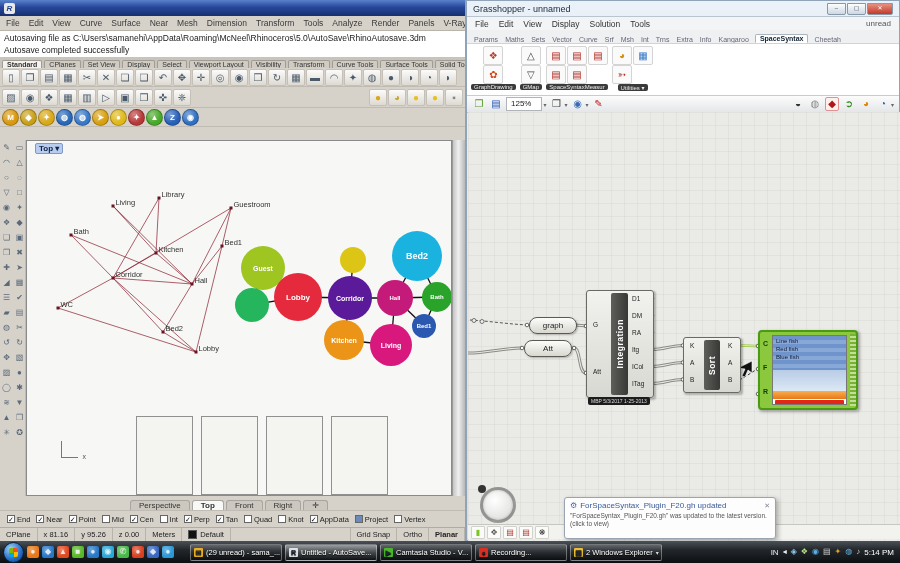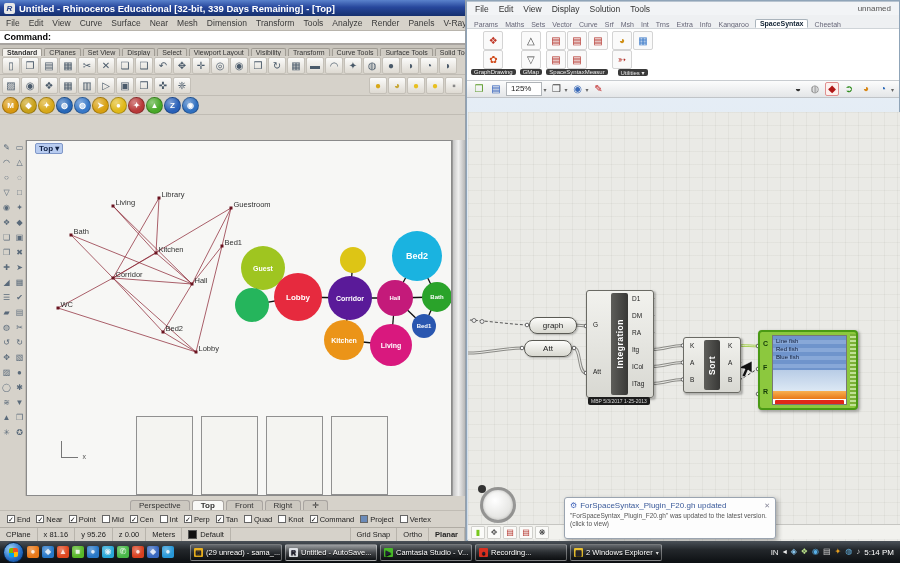--- a/index.html
+++ b/index.html
@@ -105,39 +105,41 @@
   .clock{font-size:8px;color:#fff;}
 </style>
 </head>
 <body>
 
 <div class="desktop">
 
   <div class="win rhino">
     <div class="r-title">
       <span class="r-ico">R</span>
-      <span>Untitled - Rhinoceros Educational [32-bit, 339 Days Remaining] - [Top]</span>
     </div>
     <div class="r-menu" id="r-menu">
         <span class="mi">File</span>
         <span class="mi">Edit</span>
         <span class="mi">View</span>
         <span class="mi">Curve</span>
         <span class="mi">Surface</span>
         <span class="mi">Near</span>
         <span class="mi">Mesh</span>
         <span class="mi">Dimension</span>
         <span class="mi">Transform</span>
         <span class="mi">Tools</span>
         <span class="mi">Analyze</span>
         <span class="mi">Render</span>
         <span class="mi">Panels</span>
         <span class="mi">V-Ray</span>
       </div>
-    <div class="r-cmd"><span>Command:</span></div>
+    <div class="r-cmdhist">
+      <div>Autosaving file as C:\Users\samanehi\AppData\Roaming\McNeel\Rhinoceros\5.0\AutoSave\RhinoAutosave.3dm</div>
+      <div>Autosave completed successfully</div>
+    </div>
     <div class="r-ttabs" id="r-ttabs">
         <span class="tt on">Standard</span>
         <span class="tt">CPlanes</span>
         <span class="tt">Set View</span>
         <span class="tt">Display</span>
         <span class="tt">Select</span>
         <span class="tt">Viewport Layout</span>
         <span class="tt">Visibility</span>
         <span class="tt">Transform</span>
         <span class="tt">Curve Tools</span>
@@ -383,21 +385,21 @@
         <span class="osn">
           <span class="cb"></span>
           <span>Quad</span>
         </span>
         <span class="osn">
           <span class="cb"></span>
           <span>Knot</span>
         </span>
         <span class="osn">
           <span class="cb">✓</span>
-          <span>Command</span>
+          <span>AppData</span>
         </span>
         <span class="osn">
           <span class="cb f"></span>
           <span>Project</span>
         </span>
         <span class="osn">
           <span class="cb"></span>
           <span>Vertex</span>
         </span>
       </div>
@@ -428,28 +430,36 @@
         <span class="st">
           <span>Ortho</span>
         </span>
         <span class="st b">
           <span>Planar</span>
         </span>
       </div>
   </div>
 
   <div class="win gh">
+    <div class="g-title">
+      <span>Grasshopper - unnamed</span>
+      <span class="g-btns" id="g-btns">
+          <span class="g-btn">–</span>
+          <span class="g-btn">▢</span>
+          <span class="g-btn close">✕</span>
+        </span>
+    </div>
     <div class="g-menu" id="g-menu">
         <span class="mi">File</span>
         <span class="mi">Edit</span>
         <span class="mi">View</span>
         <span class="mi">Display</span>
         <span class="mi">Solution</span>
         <span class="mi">Tools</span>
-        <span class="g-right">unnamed</span>
+        <span class="g-right">unread</span>
       </div>
     <div class="g-tabs" id="g-tabs">
         <span class="g-tab">Params</span>
         <span class="g-tab">Maths</span>
         <span class="g-tab">Sets</span>
         <span class="g-tab">Vector</span>
         <span class="g-tab">Curve</span>
         <span class="g-tab">Srf</span>
         <span class="g-tab">Msh</span>
         <span class="g-tab">Int</span>

